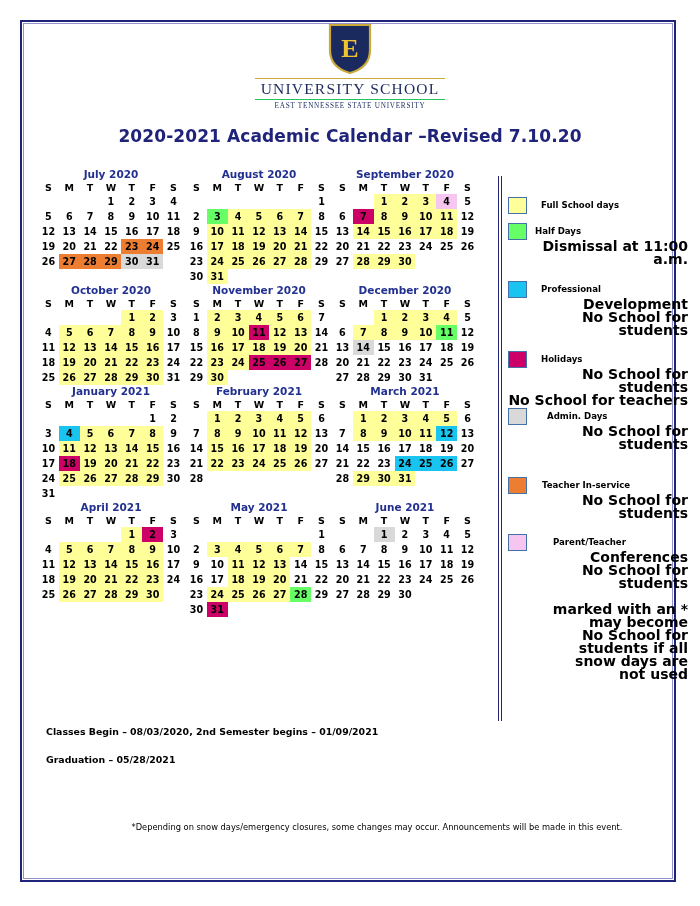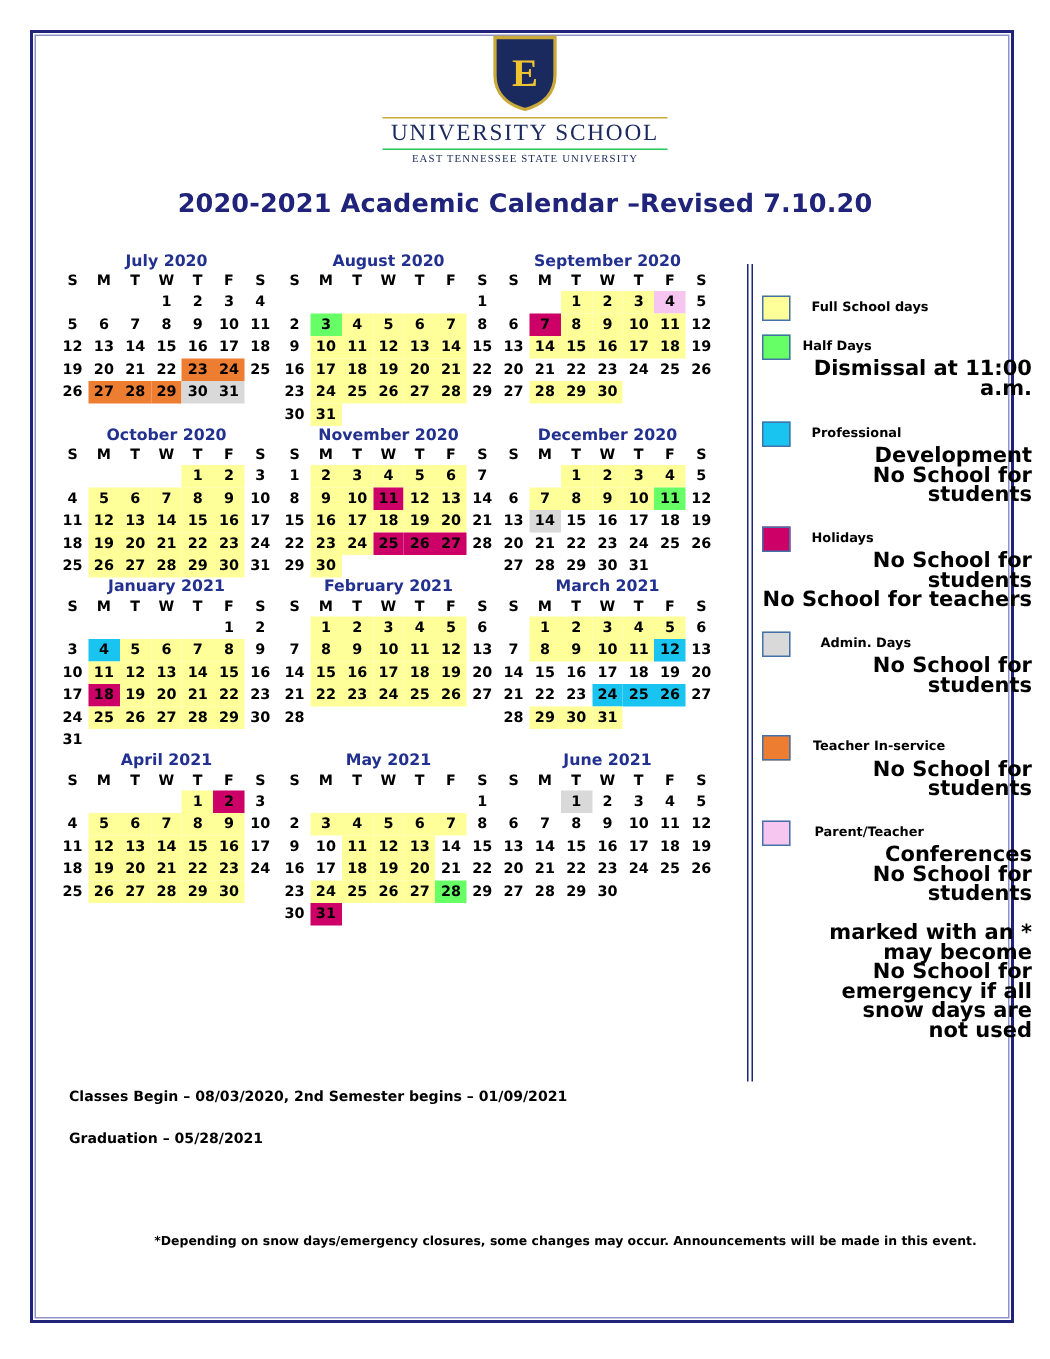--- a/index.html
+++ b/index.html
@@ -104,40 +104,40 @@
   }
   .leg-sub{
     font-size:14px;font-weight:bold;color:#000;
     line-height:13px;text-align:right;
   }
   .leg-item.full .leg-label{padding-left:14px;}
   .leg-item.prof .leg-label{padding-left:14px;}
   .leg-item.hol  .leg-label{padding-left:14px;}
   .leg-item.adm  .leg-label{padding-left:20px;}
   .leg-item.ins  .leg-label{padding-left:15px;}
-  .leg-item.par  .leg-label{padding-left:16px;}
+  .leg-item.par  .leg-label{padding-left:26px;}
   .leg-item.norm .leg-label{padding-left:4px;}
   .leg-item.half{margin-bottom:14px;}
   .leg-item.prof{margin-bottom:13px;}
-  .leg-item.hol{margin-bottom:13px;}
+  .leg-item.hol{margin-bottom:0;}
   .leg-item.adm{margin-bottom:25px;}
   .leg-item.ins{margin-bottom:13px;}
   .leg-item.par{margin-bottom:13px;}
   
   .notes{
     position:absolute;left:46px;top:726px;width:600px;
     font-family:"DejaVu Sans", sans-serif;
   }
   .note-line{
     font-size:9.4px;font-weight:bold;color:#000;margin-bottom:17px;
   }
   .footnote{
     position:absolute;left:92px;top:822px;width:570px;
     font-family:"DejaVu Sans", sans-serif;
-    font-size:8.3px;font-weight:bold;color:#000;text-align:center;
+    font-size:8.3px;font-weight:normal;color:#000;text-align:center;
   }
 </style>
 </head>
 <body>
 
 <div class="page-frame"></div>
 
 <div class="logo-wrap">
   <svg class="shield" width="46" height="54" viewBox="0 0 46 54">
     <path d="M3 3 H43 V28 C43 41 34 48 23 51 C12 48 3 41 3 28 Z" fill="#1b2a5e" stroke="#c8a93a" stroke-width="2.2"></path>
@@ -994,21 +994,21 @@
         <div class="swatch sw-par"></div>
         <div class="leg-label">Parent/Teacher</div>
       </div>
       <div class="leg-sub">Conferences</div>
       <div class="leg-sub">No School for students</div>
     </div>
     <div class="leg-item norm">
       <div class="leg-sub">marked with an *</div>
       <div class="leg-sub">may become</div>
       <div class="leg-sub">No School for</div>
-      <div class="leg-sub">emergency if all</div>
+      <div class="leg-sub">students if all</div>
       <div class="leg-sub">snow days are</div>
       <div class="leg-sub">not used</div>
     </div>
   </div>
 
 <div class="notes" id="notes-root">
     <div class="note-line">Classes Begin – 08/03/2020, 2nd Semester begins – 01/09/2021</div>
     <div class="note-line">Graduation – 05/28/2021</div>
   </div>
 

